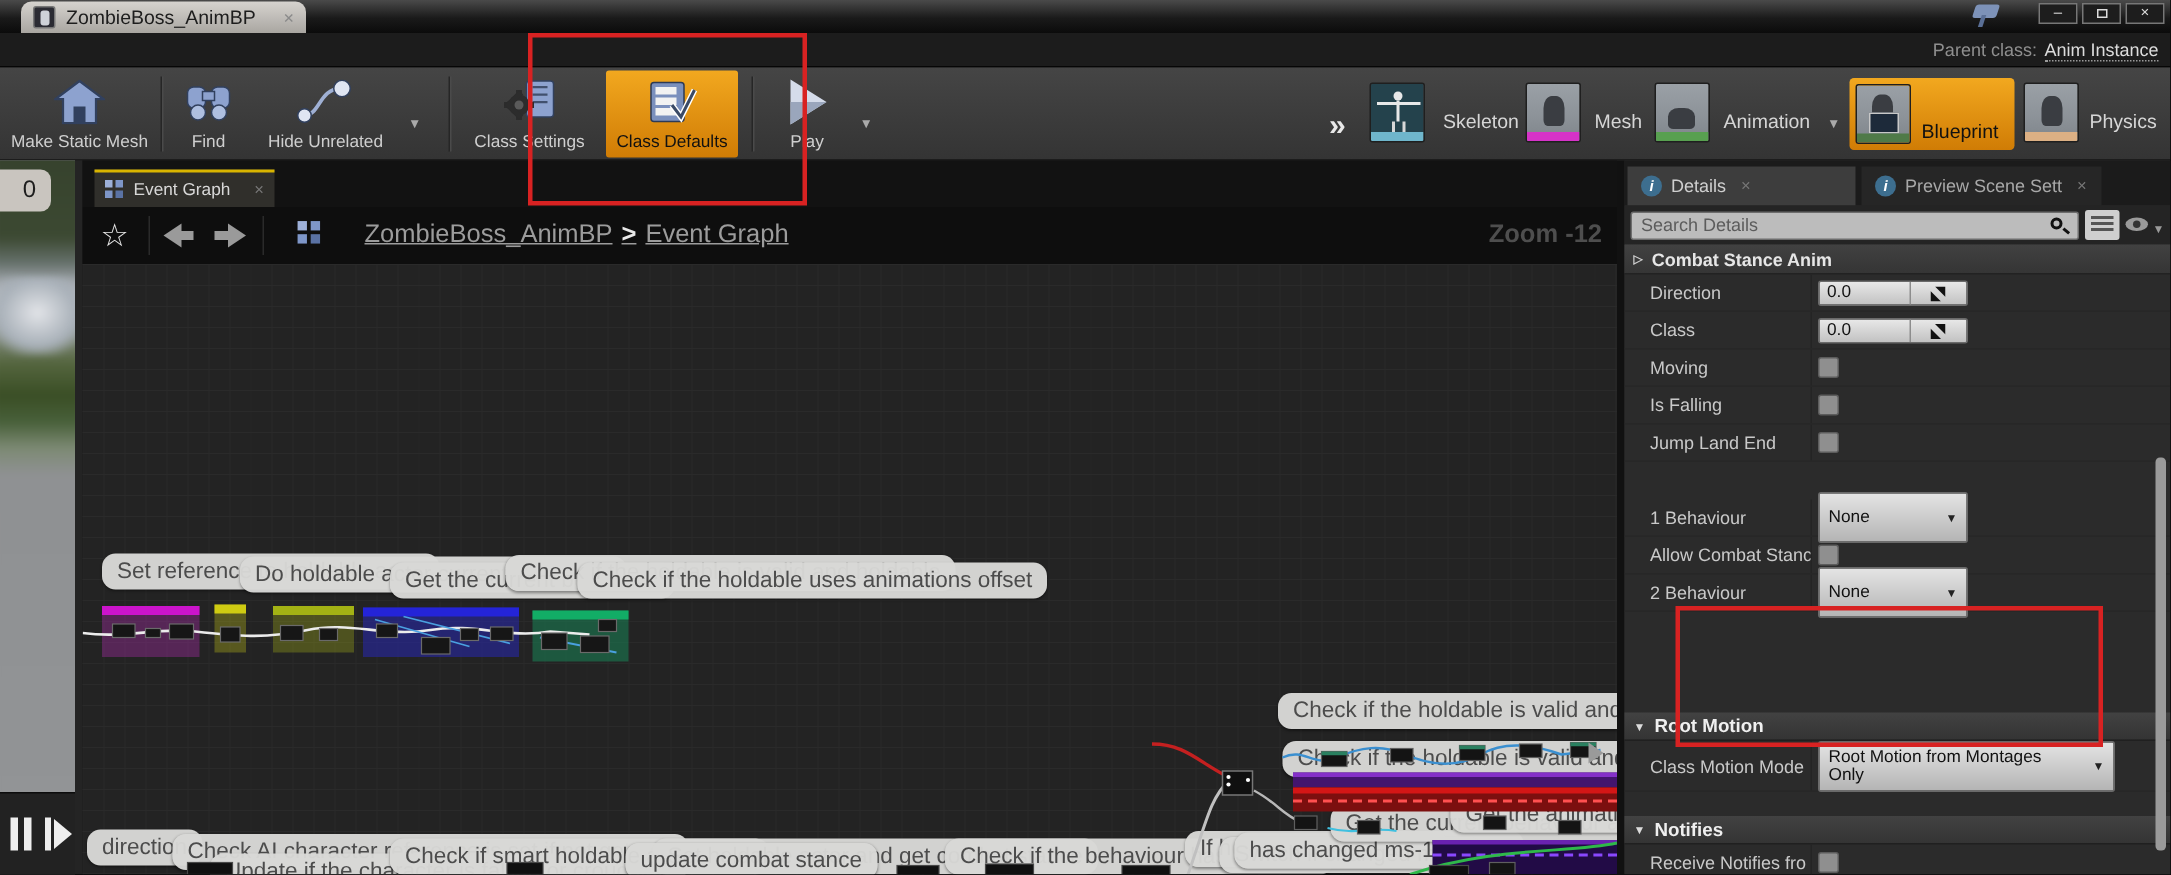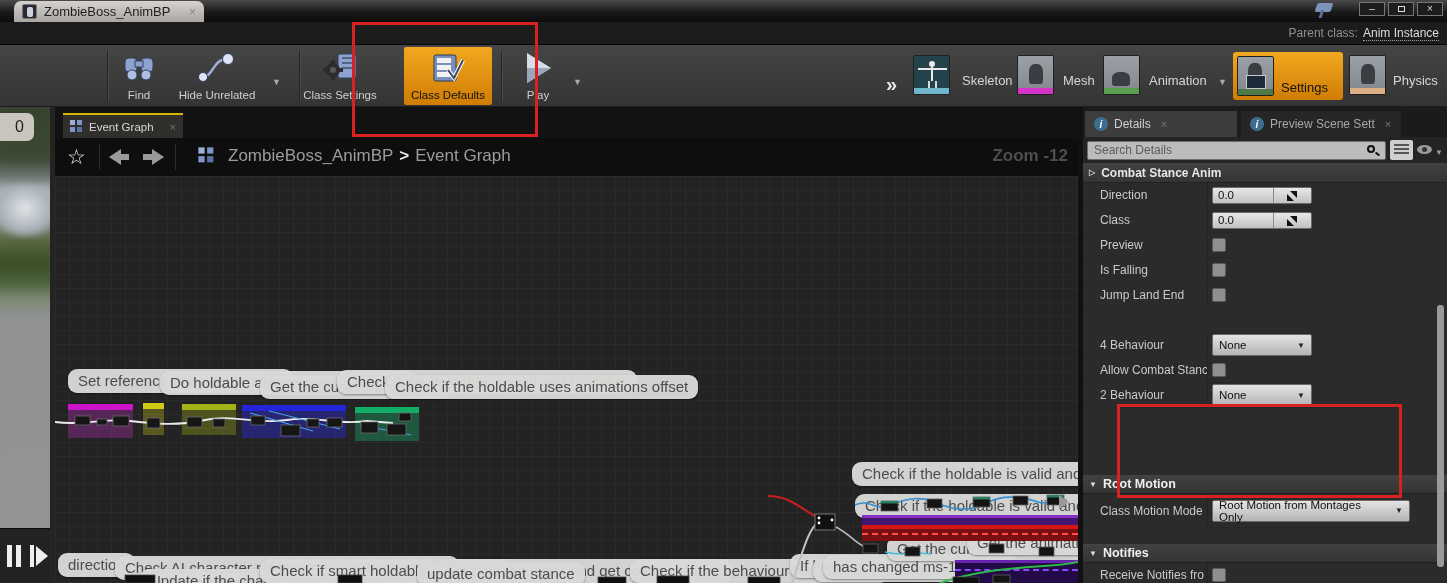--- a/index.html
+++ b/index.html
@@ -132,21 +132,21 @@
   .cat .arr { font-size:8px; color:#cfcfcf; }
   .prow { position:absolute; left:0; width:364px; height:25px; border-bottom:1px solid #272727;
     display:flex; align-items:center; }
   .prow .lab { width:125px; padding-left:17px; font-size:12px; color:#c9c9c9; white-space:nowrap; overflow:hidden; border-right:1px solid #242424; align-self:stretch; display:flex; align-items:center; }
   .prow .val { padding-left:4px; display:flex; align-items:center; }
   .spin { width:100px; height:17px; background:linear-gradient(#e8e8e8,#c2c2c2); border:1px solid #6a6a6a; border-radius:2px;
     color:#111; font-size:11.5px; display:flex; align-items:center; padding-left:5px; position:relative; }
   .spin::before { content:""; position:absolute; left:60px; top:0; bottom:0; width:1px; background:#8d8d8d; }
   .spin svg { position:absolute; right:14px; top:3px; }
   .chk { width:14px; height:14px; background:#8f8f8f; border:1px solid #5c5c5c; border-radius:2px; }
-  .sel { height:22px; background:linear-gradient(#e4e4e4,#b4b4b4); border:1px solid #6a6a6a; border-radius:2px;
+  .sel { height:34px; background:linear-gradient(#e4e4e4,#b4b4b4); border:1px solid #6a6a6a; border-radius:2px;
     color:#111; font-size:11.5px; display:flex; align-items:center; padding:0 6px; }
   .sel .sc { margin-left:auto; font-size:8px; color:#222; padding-left:8px; }
   .sechead { position:absolute; left:0; width:364px; height:19px; background:linear-gradient(#424242,#343434);
     color:#efefef; font-size:12.5px; font-weight:bold; display:flex; align-items:center; gap:6px; padding:0 6px; border-bottom:1px solid #202020; }
   .sechead .arr { font-size:8px; color:#dcdcdc; }
   .scrollthumb { position:absolute; right:3px; width:7px; border-radius:3px; background:#9a9a9a; }
 
   
   .redbox { position:absolute; border:3px solid #d82222; z-index:60; }
   .watermark { position:absolute; left:1178px; top:492px; z-index:70; color:#fff; font-size:46px; font-weight:bold;
@@ -171,20 +171,29 @@
     </div>
   </div>
 
   <div class="subbar">
     <div class="parentclass">
       <span>Parent class:</span><b>Anim Instance</b>
     </div>
   </div>
 
   <div class="toolbar">
+    <div class="tbtn" style="left:2px;width:102px;">
+      <span class="ic">
+        <svg width="34" height="30" viewBox="0 0 34 30">
+            <polygon points="17,1 33,13 28,13 28,29 6,29 6,13 1,13" fill="#8da2cf" stroke="#31405e" stroke-width="1.5"></polygon>
+            <rect x="13" y="18" width="8" height="11" fill="#31405e"></rect>
+          </svg>
+      </span>
+      <span>Make Static Mesh</span>
+    </div>
     <div class="tsep" style="left:107px;"></div>
     <div class="tbtn" style="left:113px;width:52px;">
       <span class="ic">
         <svg width="34" height="28" viewBox="0 0 34 28">
             <rect x="3" y="4" width="12" height="14" rx="4" fill="#8da2cf" stroke="#31405e"></rect>
             <rect x="19" y="4" width="12" height="14" rx="4" fill="#8da2cf" stroke="#31405e"></rect>
             <rect x="13" y="7" width="8" height="6" fill="#8da2cf" stroke="#31405e"></rect>
             <circle cx="10" cy="21" r="5" fill="#aebfe0" stroke="#31405e"></circle>
             <circle cx="24" cy="21" r="5" fill="#aebfe0" stroke="#31405e"></circle>
           </svg>
@@ -196,21 +205,21 @@
         <svg width="40" height="30" viewBox="0 0 40 30">
             <path d="M6 24 C 16 24, 16 6, 30 6" fill="none" stroke="#9fb0d4" stroke-width="2.5"></path>
             <circle cx="6" cy="24" r="4.5" fill="#dfe5f2" stroke="#31405e"></circle>
             <circle cx="31" cy="6" r="5.5" fill="#dfe5f2" stroke="#31405e"></circle>
           </svg>
       </span>
       <span>Hide Unrelated</span>
     </div>
     <span class="caret" style="left:272px;">▼</span>
     <div class="tsep" style="left:299px;"></div>
-    <div class="tbtn" style="left:294px;width:92px;justify-content:center;">
+    <div class="tbtn" style="left:307px;width:92px;justify-content:center;">
       <span class="ic">
         <svg width="38" height="32" viewBox="0 0 38 32">
             <rect x="17" y="2" width="18" height="24" rx="2" fill="#8da2cf" stroke="#31405e"></rect>
             <path d="M21 6 h10 M21 11 h10 M21 16 h10" stroke="#41506e" stroke-width="1.5"></path>
             <g fill="#2c2c2c">
               <circle cx="12" cy="18" r="7"></circle>
               <rect x="10" y="8" width="4" height="20"></rect>
               <rect x="2" y="16" width="20" height="4"></rect>
               <rect x="5" y="11" width="4" height="14" transform="rotate(45 12 18)"></rect>
               <rect x="5" y="11" width="4" height="14" transform="rotate(-45 12 18)"></rect>
@@ -275,21 +284,21 @@
     <span class="navlabel" style="left:1149px;">Animation</span>
     <span class="caret" style="left:1218px;top:32px;">▼</span>
 
     <div class="bpgroup">
       <div class="navthumb" style="left:4px;top:4px;">
         <div class="thumb-sky"></div>
           <div class="fig" style="left:10px;top:6px;"></div>
         <div style="position:absolute;left:8px;top:18px;width:20px;height:14px;background:#1d2a3a;border:1px solid #c8c8c8;"></div>
         <div class="gstrip" style="background:#4f7a48;"></div>
       </div>
-      <span class="navlabel" style="left:48px;color:#111;">Settings</span>
+      <span class="navlabel" style="left:48px;color:#111;">Blueprint</span>
     </div>
 
     <div class="navthumb" style="left:1349px;">
       <div class="thumb-sky"></div>
         <div class="fig" style="left:11px;top:8px;"></div>
       <div class="gstrip" style="background:#dcb084;"></div>
     </div>
     <span class="navlabel" style="left:1393px;">Physics</span>
   </div>
 
@@ -333,21 +342,21 @@
         <span class="bar" style="left:0;"></span>
           <span class="tri" style="left:9px;border-left:12px solid #9a9a9a;"></span>
       </span>
       <span class="vsep" style="left:120px;"></span>
       <span class="sq4" style="position:absolute;left:145px;top:11px;transform:scale(1.25);">
           <i></i>
           <i></i>
           <i></i>
           <i></i>
         </span>
-      <span class="crumbtext" style="left:173px;"><span>ZombieBoss_AnimBP</span><b>&gt;</b><span>Event Graph</span></span>
+      <span class="crumbtext" style="left:188px;text-decoration:underline;"><span>ZombieBoss_AnimBP</span><b>&gt;</b><span>Event Graph</span></span>
       <span class="zoomlabel">Zoom -12</span>
     </div>
 
     <div class="canvas">
       <div class="cwrap">
 
         <span class="glabel" style="left:13px;top:262px;">Set reference to holdable actor</span>
         <span class="glabel" style="left:105px;top:264px;">Do holdable actor current behaviour</span>
         <span class="glabel" style="left:205px;top:268px;">Get the current behaviour</span>
         <span class="glabel" style="left:282px;top:263px;">Check if the holdable is valid and holdable</span>
@@ -498,39 +507,39 @@
             <span class="spin">
               <span>0.0</span>
           <svg width="10" height="10" viewBox="0 0 10 10">
                 <polygon points="10,0 10,7 3,0" fill="#111"></polygon>
                 <polygon points="0,10 0,3 7,10" fill="#111"></polygon>
               </svg>
             </span>
           </span>
       </div>
       <div class="prow" style="top:70px;">
-        <span class="lab">Preview</span>
+        <span class="lab">Moving</span>
         <span class="val">
             <span class="chk"></span>
           </span>
       </div>
       <div class="prow" style="top:95px;">
         <span class="lab">Is Falling</span>
         <span class="val">
             <span class="chk"></span>
           </span>
       </div>
       <div class="prow" style="top:120px;">
         <span class="lab">Jump Land End</span>
         <span class="val">
             <span class="chk"></span>
           </span>
       </div>
       <div class="prow" style="top:170px;">
-        <span class="lab">4 Behaviour</span>
+        <span class="lab">1 Behaviour</span>
         <span class="val">
             <span class="sel" style="width:100px;">
               <span>None</span>
               <span class="sc">▼</span>
             </span>
           </span>
       </div>
       <div class="prow" style="top:195px;">
         <span class="lab">Allow Combat Stance</span>
         <span class="val">

